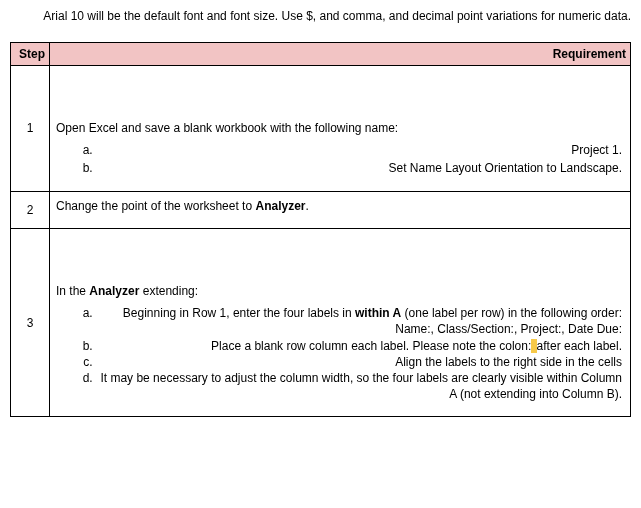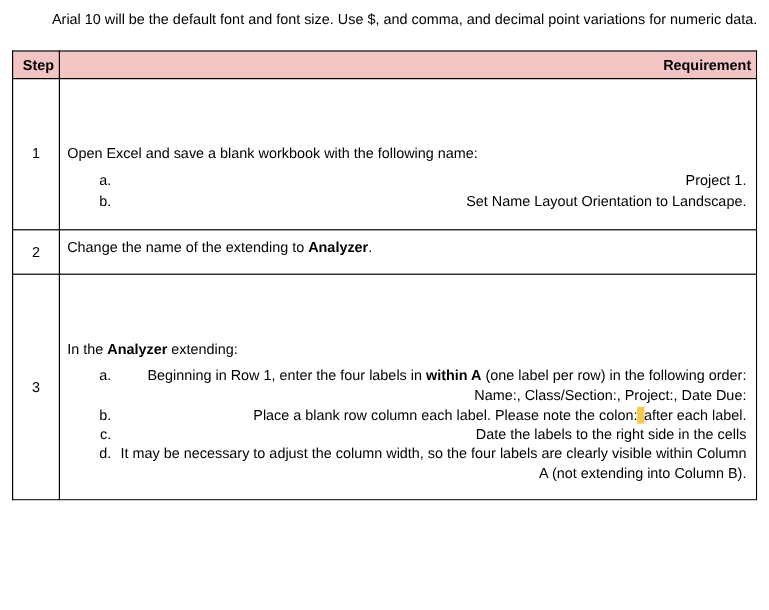--- a/index.html
+++ b/index.html
@@ -81,35 +81,35 @@
         <div class="lead">Open Excel and save a blank workbook with the following name:</div>
         <ol class="letters">
           <li>Project 1.</li>
           <li>Set Name Layout Orientation to Landscape.</li>
         </ol>
       </td>
     </tr>
     <tr>
       <td class="step-num">2</td>
       <td class="req-cell">
-        <span>Change the name of the extending to </span><b>Analyzer</b><span>.</span>
+        <span>Change the point of the worksheet to </span><b>Analyzer</b><span>.</span>
       </td>
     </tr>
     <tr>
       <td class="step-num">3</td>
       <td class="req-cell">
         <div class="lead">
           <span>In the </span><b>Analyzer</b><span> extending:</span>
         </div>
         <ol class="letters tight">
           <li>
             <span>Beginning in Row 1, enter the four labels in </span><b>within A</b><span> (one label per row) in the following order: Name:, Class/Section:, Project:, Date Due:</span>
           </li>
           <li>
             <span>Place a blank row column each label.  Please  note  the colon:</span><span class="hl"> </span><span>after each  label.</span>
           </li>
-          <li>Date the labels to the right side in the cells</li>
+          <li>Align the labels to the right side in the cells</li>
           <li>It may be necessary to adjust the column width, so the four labels are clearly visible within Column A (not extending into Column B).</li>
         </ol>
       </td>
     </tr>
   </tbody>
 </table>
 
 </body></html>

